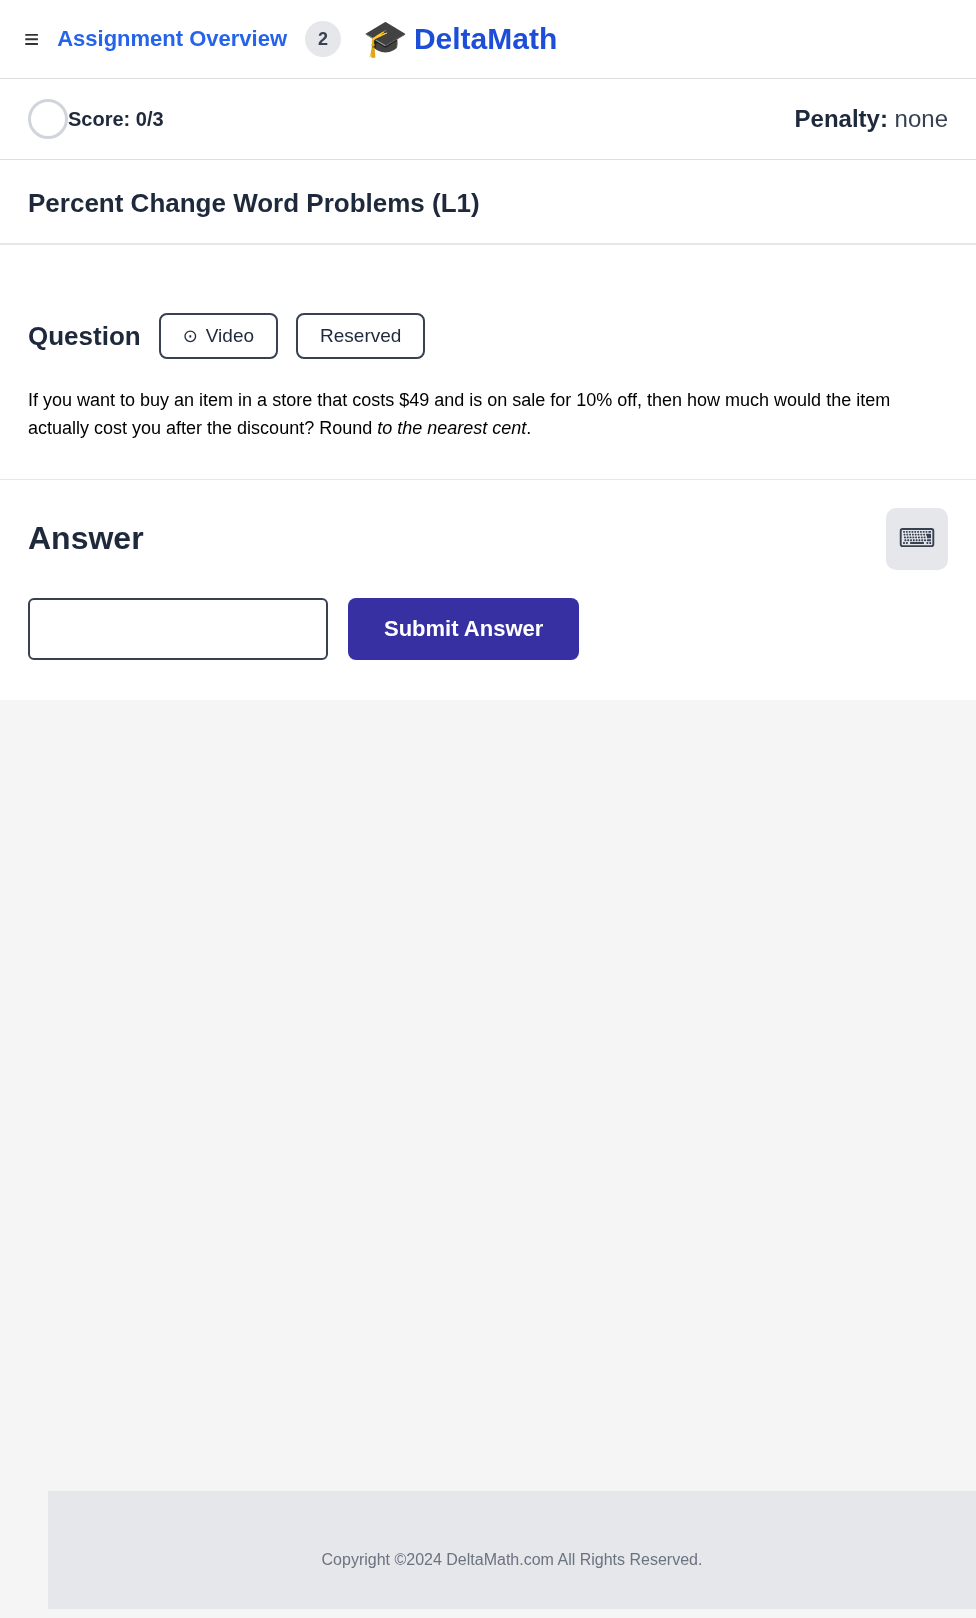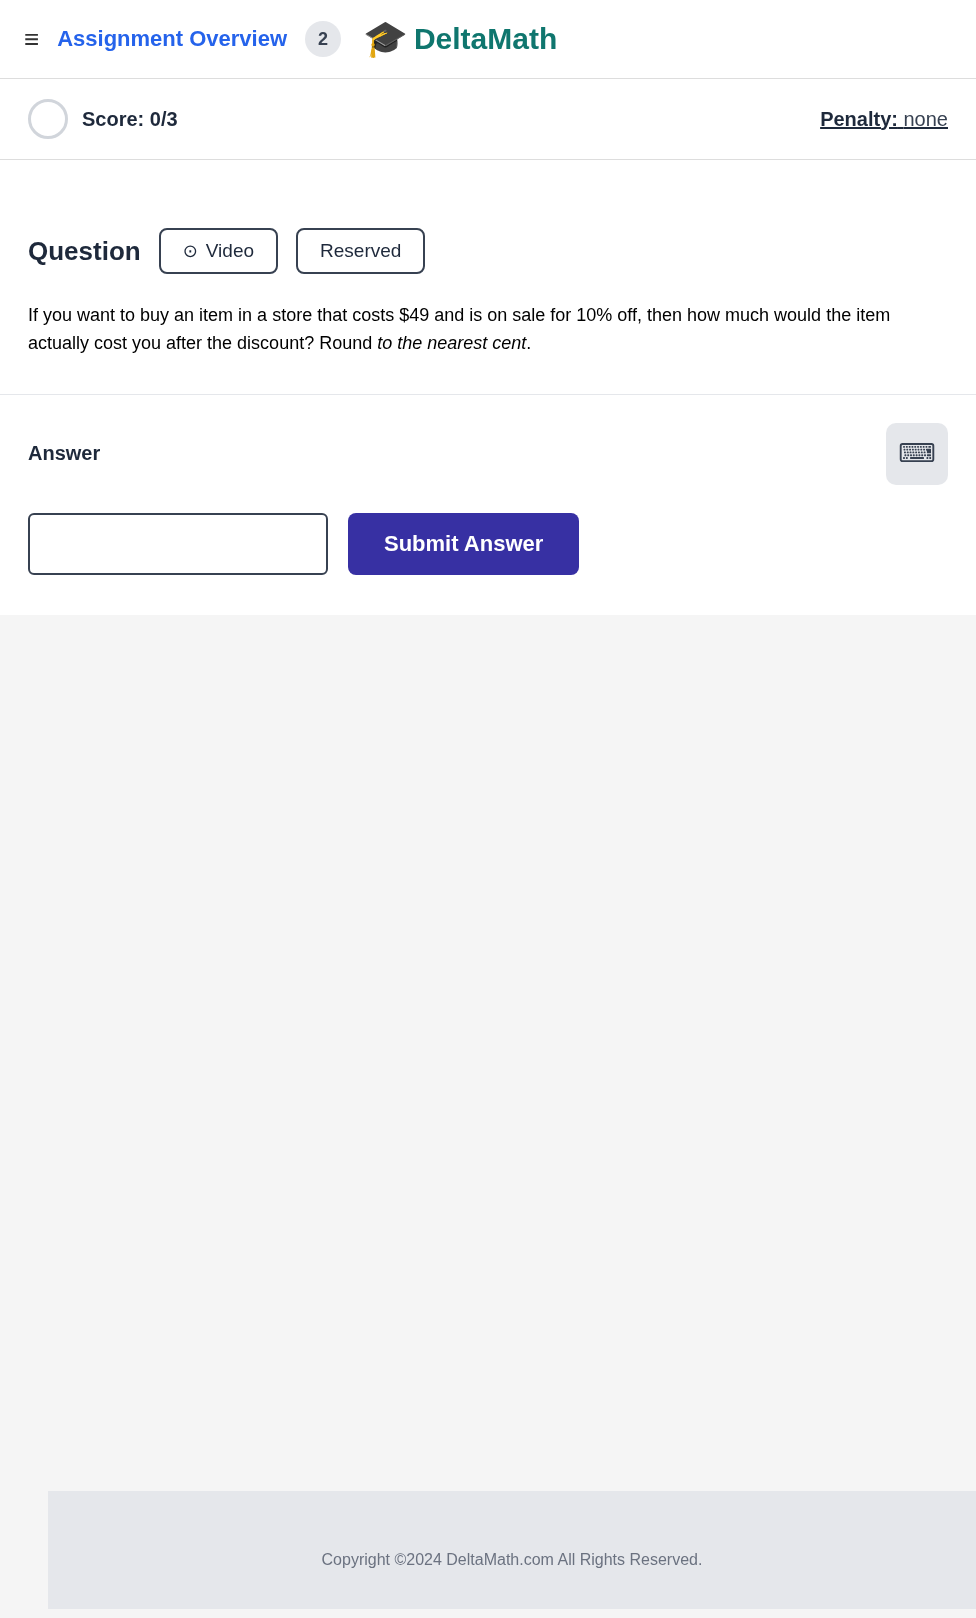--- a/index.html
+++ b/index.html
@@ -60,57 +60,55 @@
       margin-left: 4px;
     }
 
     .logo-icon {
       font-size: 36px;
     }
 
     .logo-text {
       font-size: 30px;
       font-weight: 700;
-      color: #0f766e;
+      color: #1d4ed8;
     }
 
     
     .score-bar {
       background: #fff;
       border-bottom: 1px solid #ddd;
       padding: 20px 28px;
       display: flex;
       align-items: center;
       justify-content: space-between;
     }
 
     .score-left {
       display: flex;
       align-items: center;
-      gap: 14px;
     }
 
     .score-circle {
       width: 40px;
       height: 40px;
       border-radius: 50%;
       border: 3px solid #d1d5db;
       background: #fff;
     }
 
     .score-text {
       font-size: 20px;
       font-weight: 700;
       color: #1e293b;
     }
 
     .penalty-text {
-      font-size: 20px;
-      color: #1e293b;
-      text-decoration: underline;
+      font-size: 24px;
+      color: #1e293b;
     }
 
     .penalty-value {
       font-weight: 400;
       color: #374151;
     }
 
     
     .problem-title-section {
       background: #fff;
@@ -180,21 +178,21 @@
     }
 
     .answer-header {
       display: flex;
       align-items: center;
       justify-content: space-between;
       margin-bottom: 28px;
     }
 
     .answer-label {
-      font-size: 20px;
+      font-size: 32px;
       font-weight: 800;
       color: #1e293b;
     }
 
     .keyboard-btn {
       background: #e5e7eb;
       border: none;
       border-radius: 10px;
       width: 62px;
       height: 62px;
@@ -283,20 +281,23 @@
           <span>Score:</span>
           <span>0/3</span>
         </span>
       </div>
       <div class="penalty-text">
         <strong>Penalty:</strong>
         <span class="penalty-value">none</span>
       </div>
     </div>
 
+    <div class="problem-title-section">
+      <h2 class="problem-title">Percent Change Word Problems (L1)</h2>
+    </div>
 
     <div class="question-section">
       <div class="question-header">
         <span class="question-label">Question</span>
         <button class="btn-outline">
           <span class="play-icon">⊙</span>
           <span>Video</span>
         </button>
         <button class="btn-outline">
           <span>Reserved</span>

